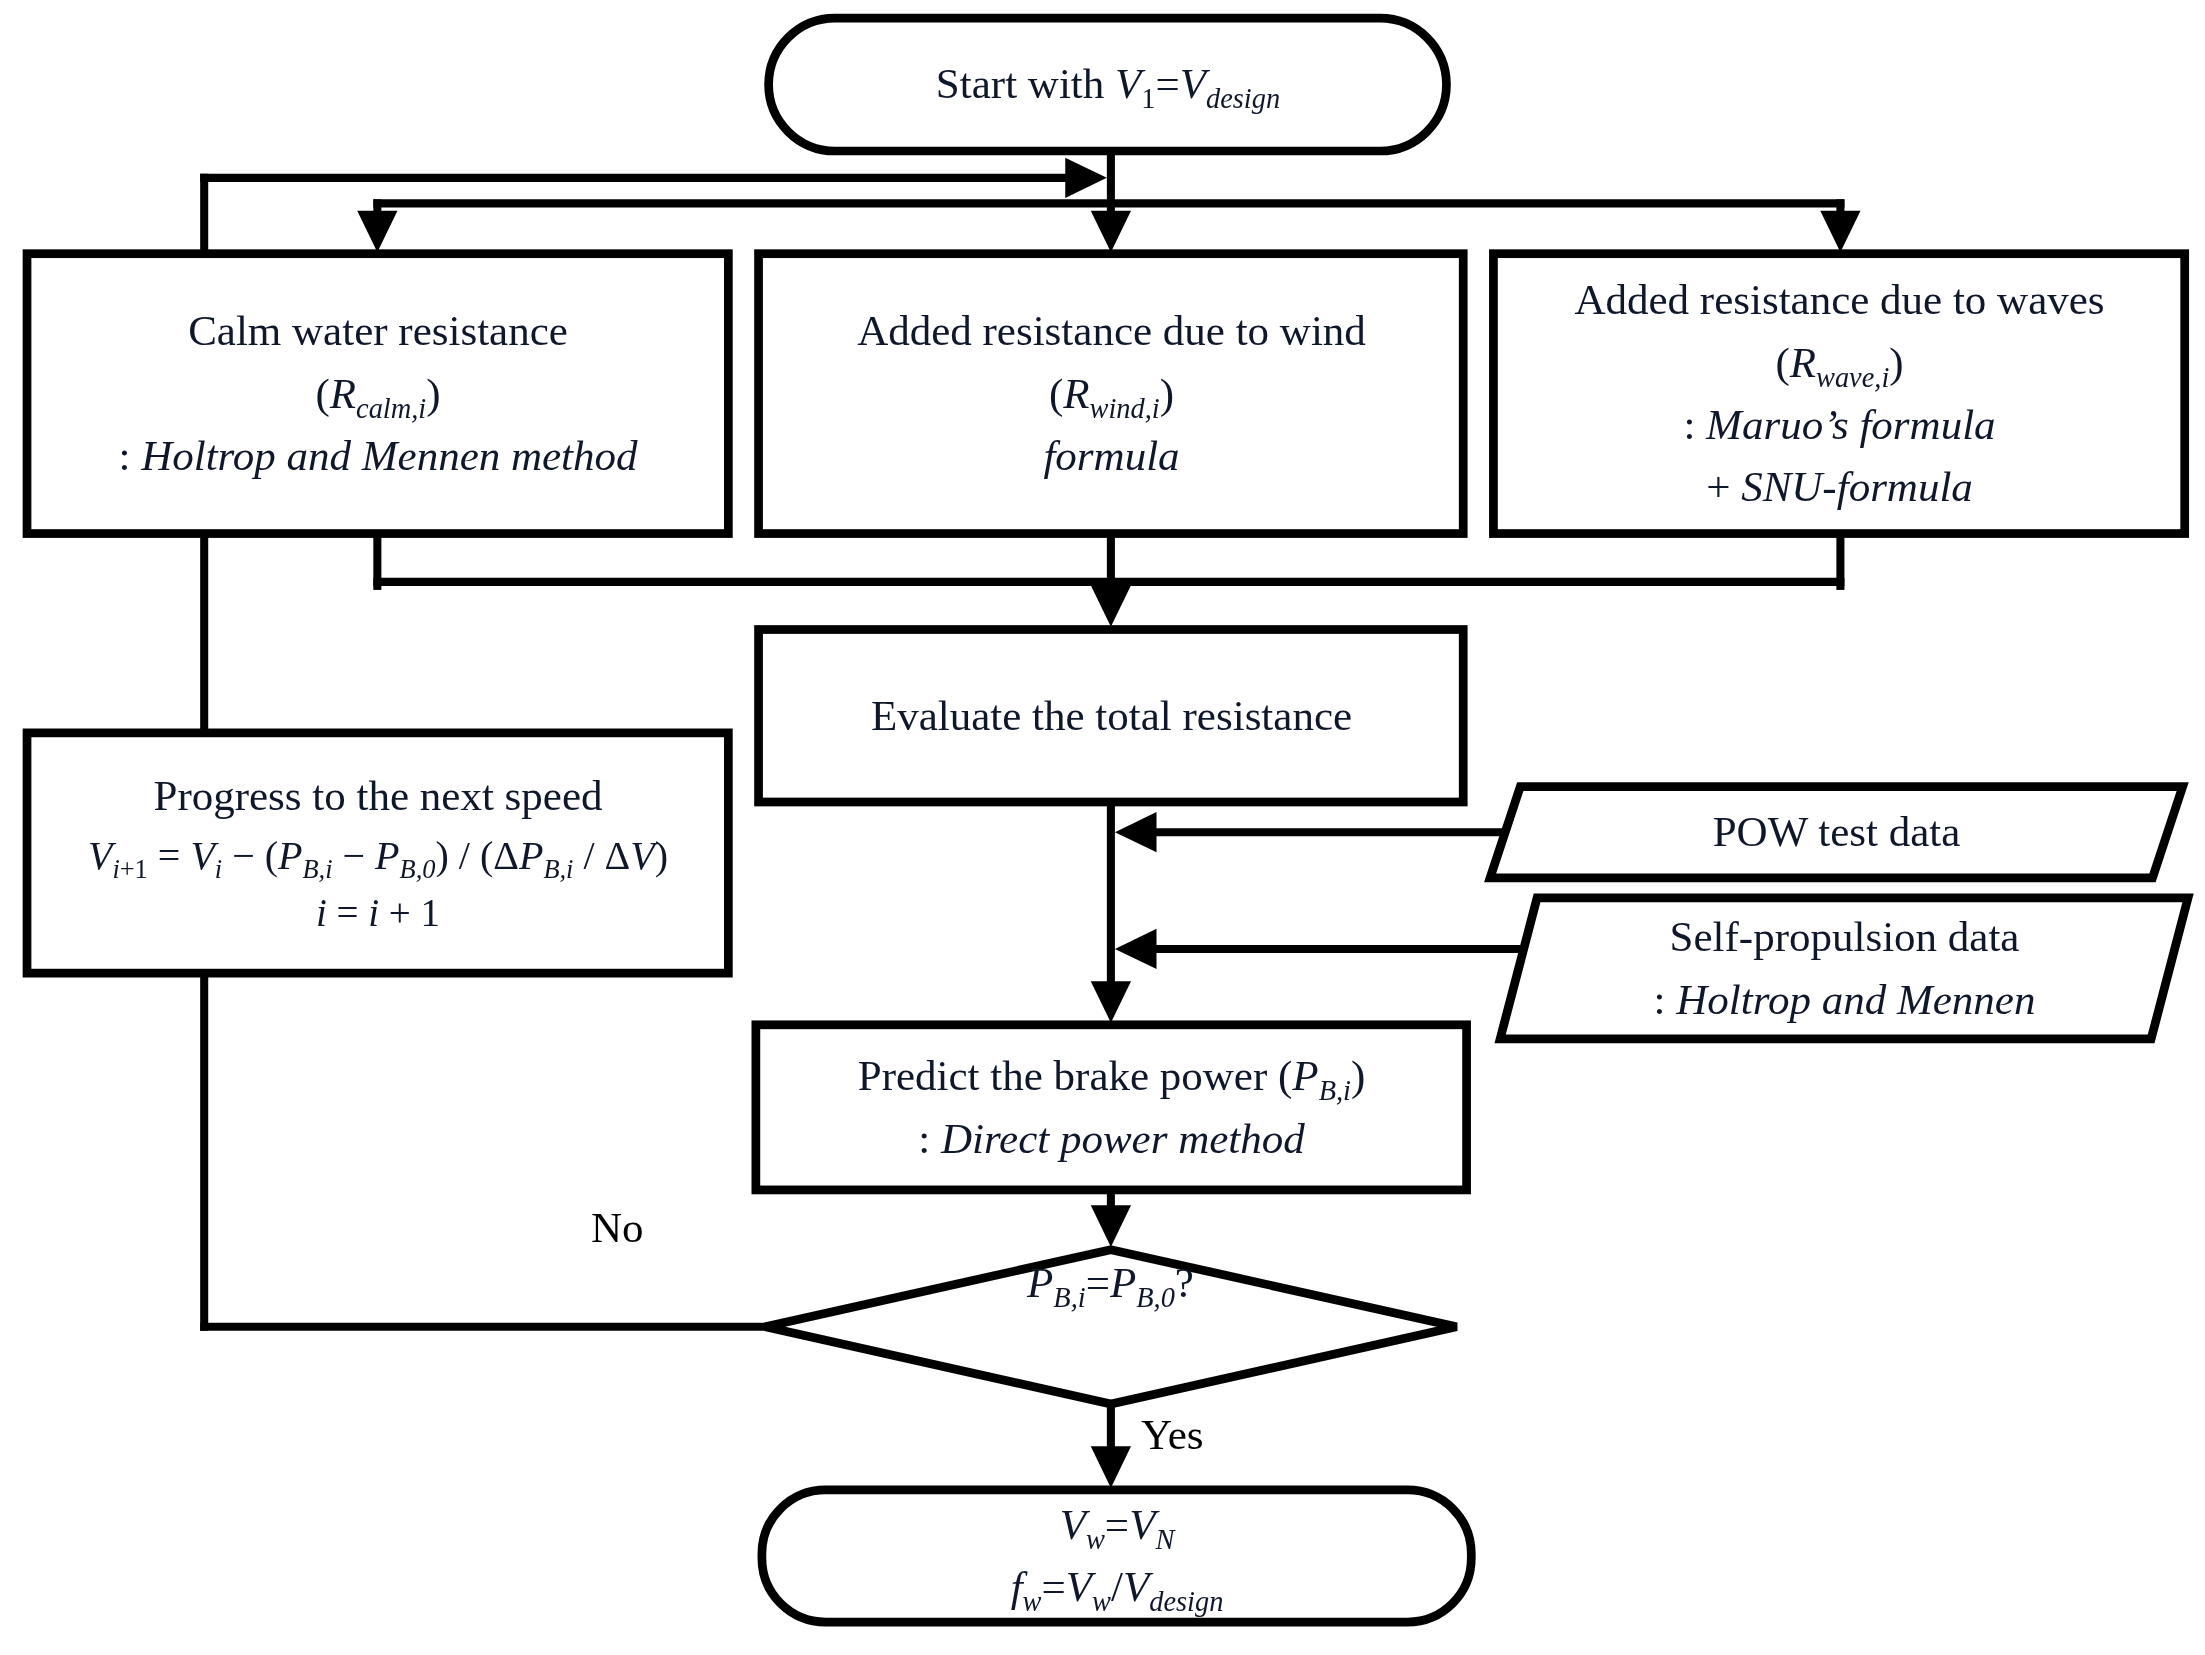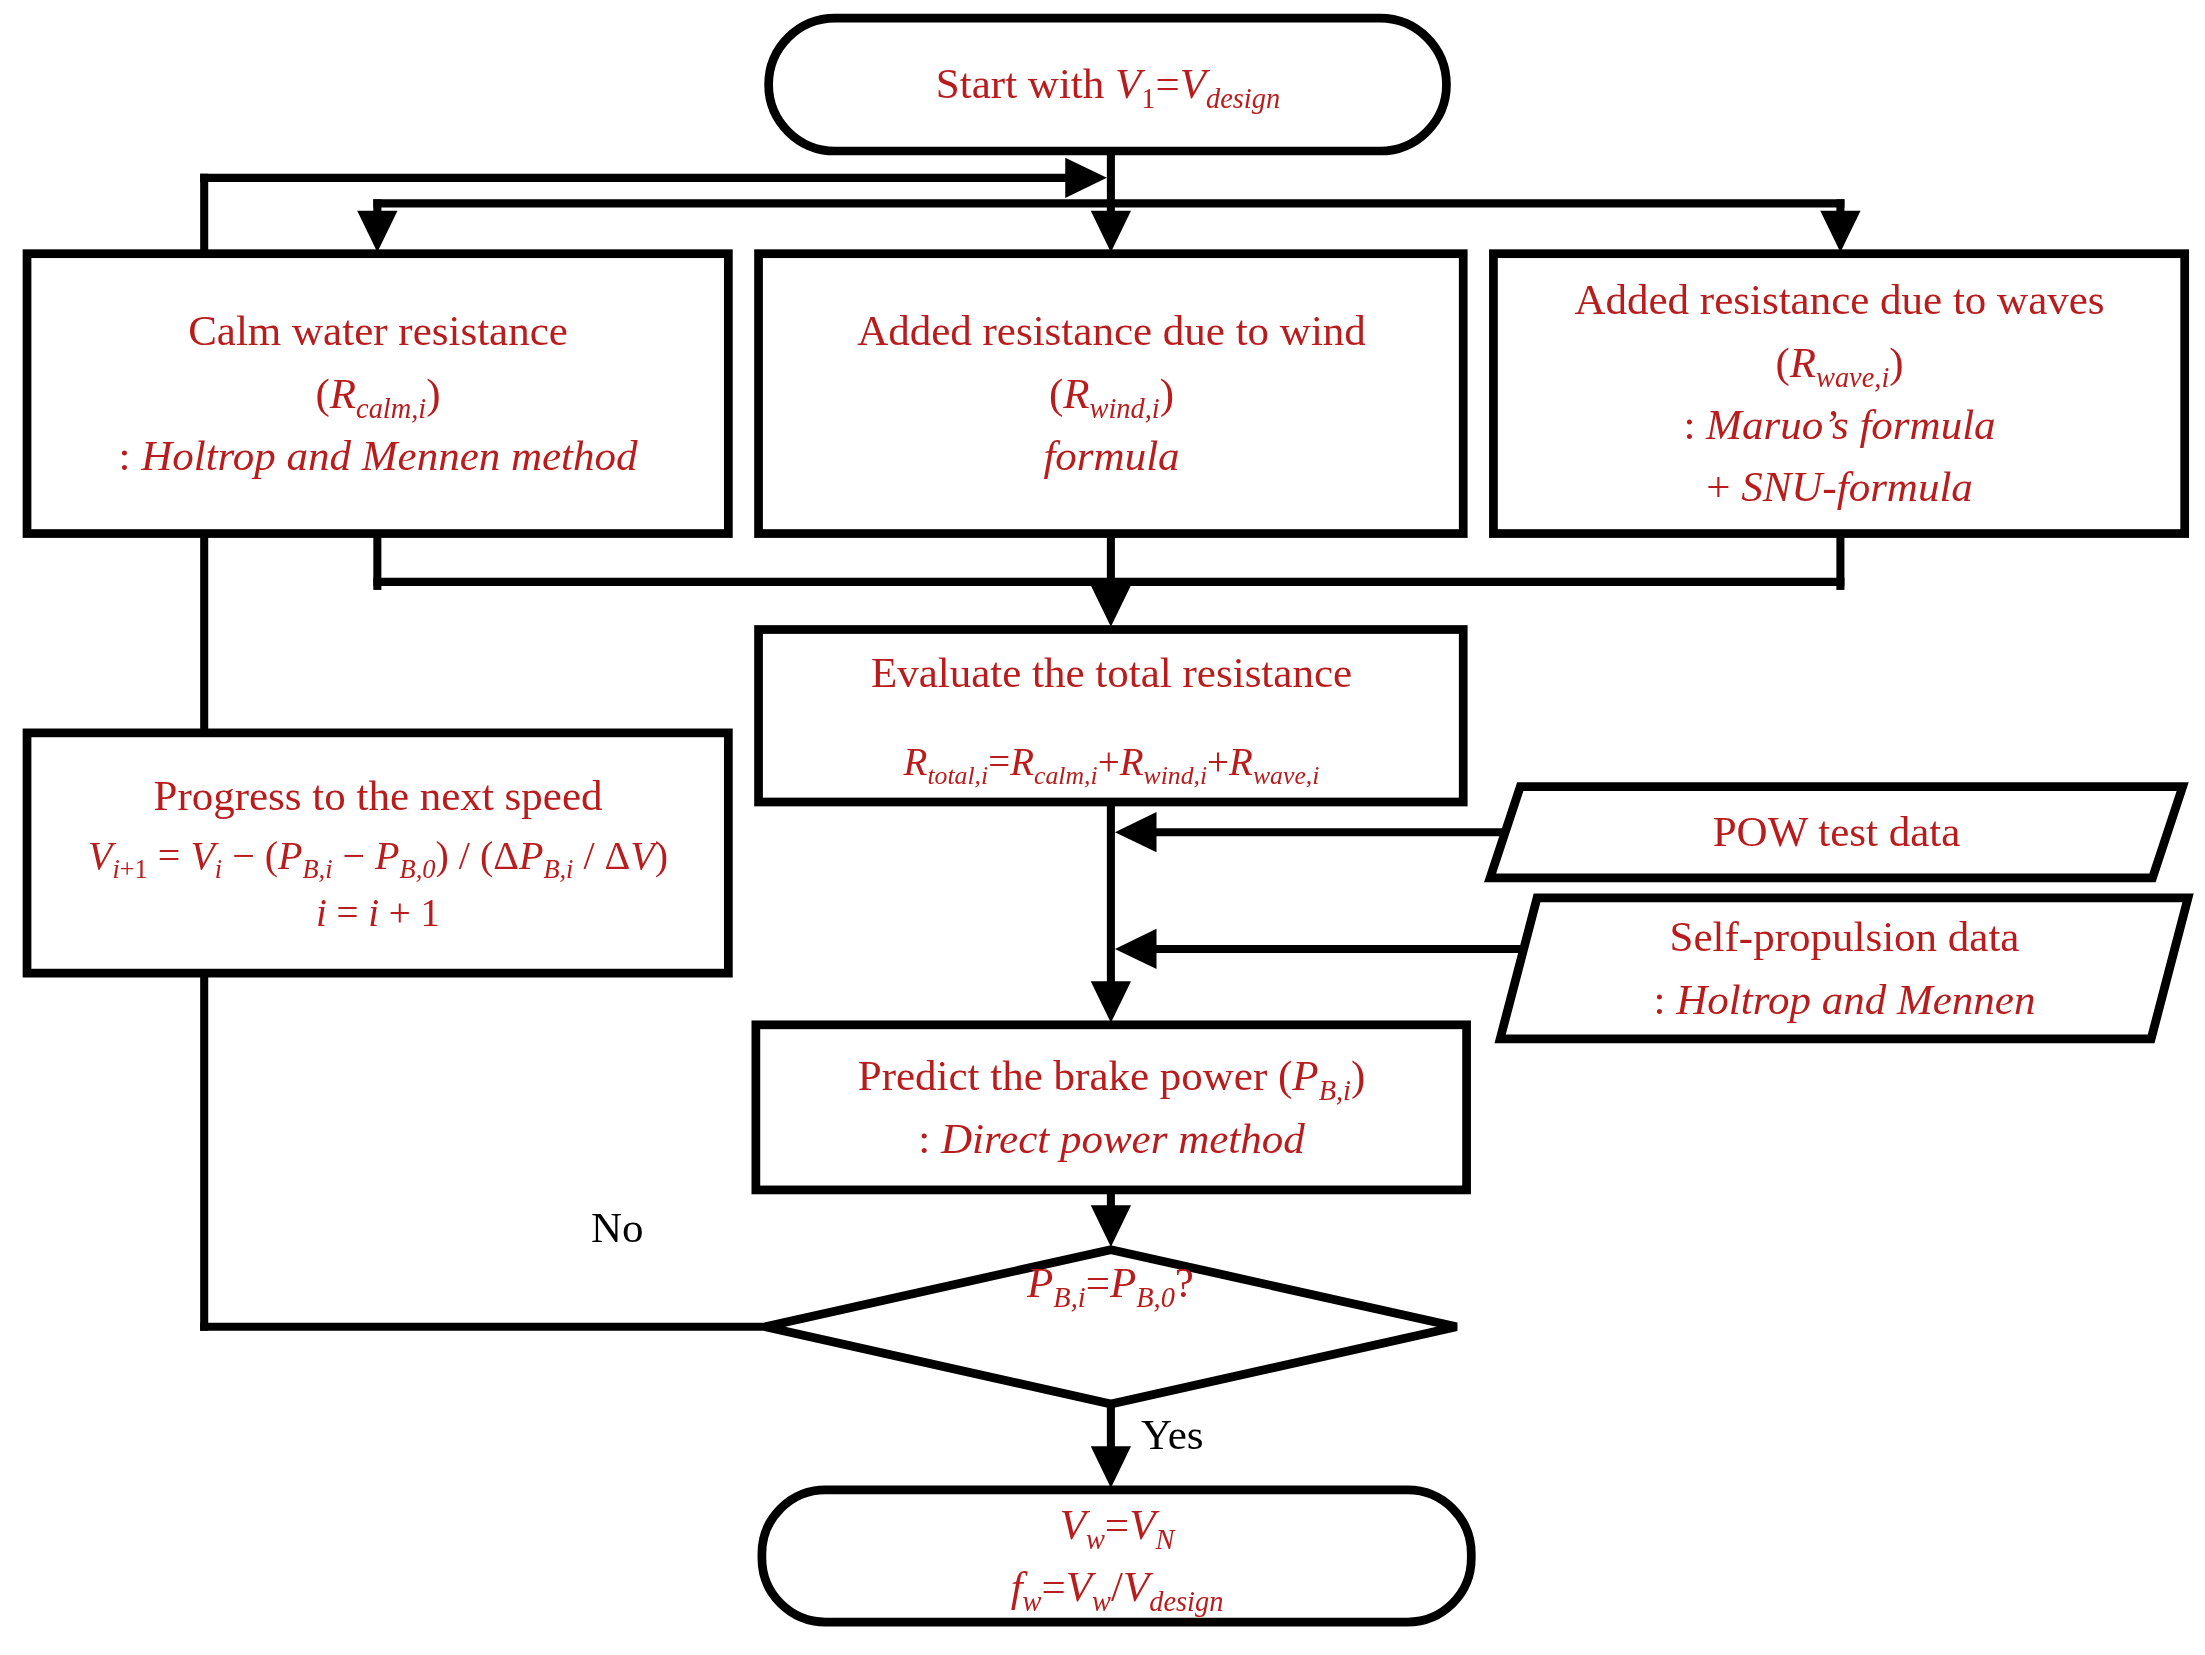--- a/index.html
+++ b/index.html
@@ -10,21 +10,21 @@
     font-family:"Liberation Serif","DejaVu Serif",serif;
     color:#000000;
   }
   #canvas svg { position:absolute; left:0; top:0; }
   .edge { stroke:#000000; stroke-width:12; stroke-linecap:square; fill:none; }
   .arrowhead { fill:#000000; stroke:none; }
   .shape { fill:#ffffff; stroke:#000000; stroke-width:13; stroke-linejoin:miter; }
   .node {
     position:absolute; display:flex; flex-direction:column;
     align-items:center; justify-content:center; text-align:center;
-    font-size:43px; line-height:1.45; color:#b91c1c;
+    font-size:43px; line-height:1.45; color:#0f172a;
   }
   .node .tl { white-space:nowrap; }
   .tl.f58 { font-size:39px; }
   .tl.f54 { font-size:40px; }
   sub { font-size:0.66em; line-height:0; }
   .edge-label {
     position:absolute; font-size:43px; white-space:nowrap;
   }
 </style>
 </head>
@@ -94,21 +94,20 @@
 
   <div class="node" style="left:1494px; top:254px; width:691px; height:280px;">
     <div class="tl">Added resistance due to waves</div>
     <div class="tl">(<i>R</i><sub><i>wave,i</i></sub>)</div>
     <div class="tl">: <i>Maruo’s formula</i></div>
     <div class="tl">+ <i>SNU-formula</i></div>
   </div>
 
   <div class="node" style="left:759px; top:630px; width:705px; height:173px;gap:30px;">
     <div class="tl">Evaluate the total resistance</div>
-    <div class="tl f58"><i>R</i><sub><i>total,i</i></sub>=<i>R</i><sub><i>calm,i</i></sub>+<i>R</i><sub><i>wind,i</i></sub>+<i>R</i><sub><i>wave,i</i></sub></div>
   </div>
 
   <div class="node" style="left:27px; top:733px; width:702px; height:240px;justify-content:center;">
     <div class="tl">Progress to the next speed</div>
     <div class="tl f54"><i>V</i><sub><i>i</i>+1</sub> = <i>V</i><sub><i>i</i></sub> − (<i>P</i><sub><i>B,i</i></sub> − <i>P</i><sub><i>B,0</i></sub>) / (Δ<i>P</i><sub><i>B,i</i></sub> / Δ<i>V</i>)</div>
     <div class="tl f58"><i>i</i> = <i>i</i> + 1</div>
   </div>
 
   <div class="node" style="left:1497px; top:787px; width:679px; height:91px;">
     <div class="tl">POW test data</div>

